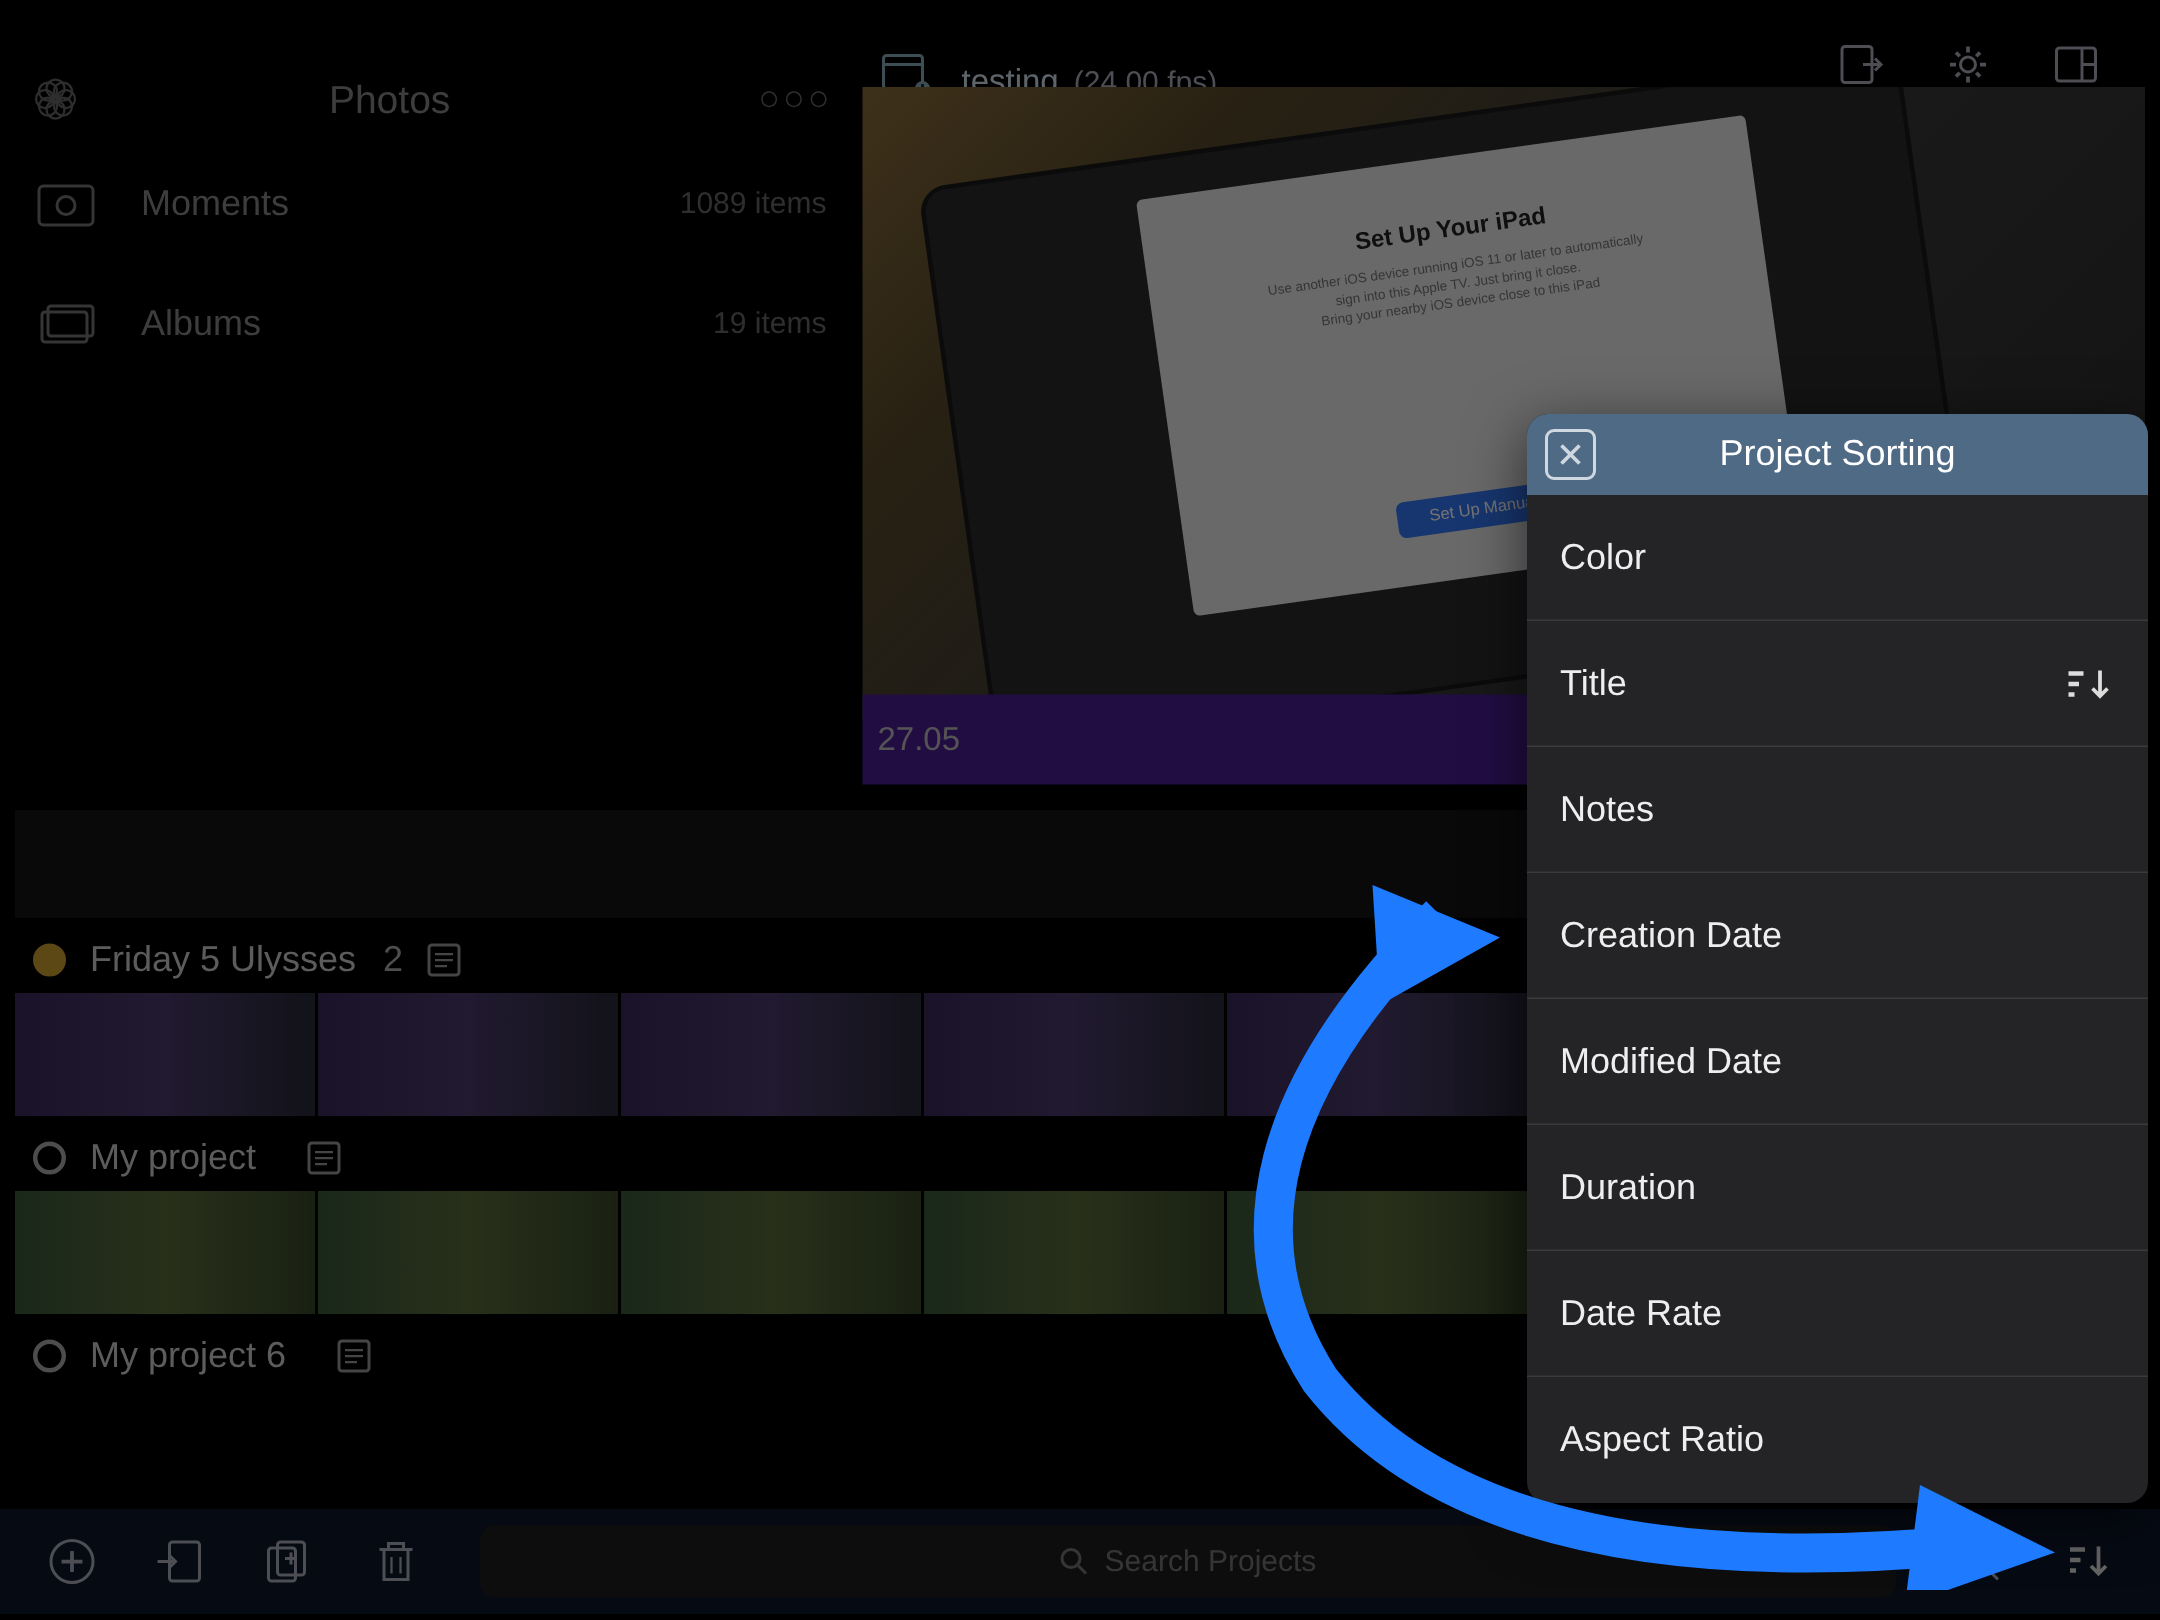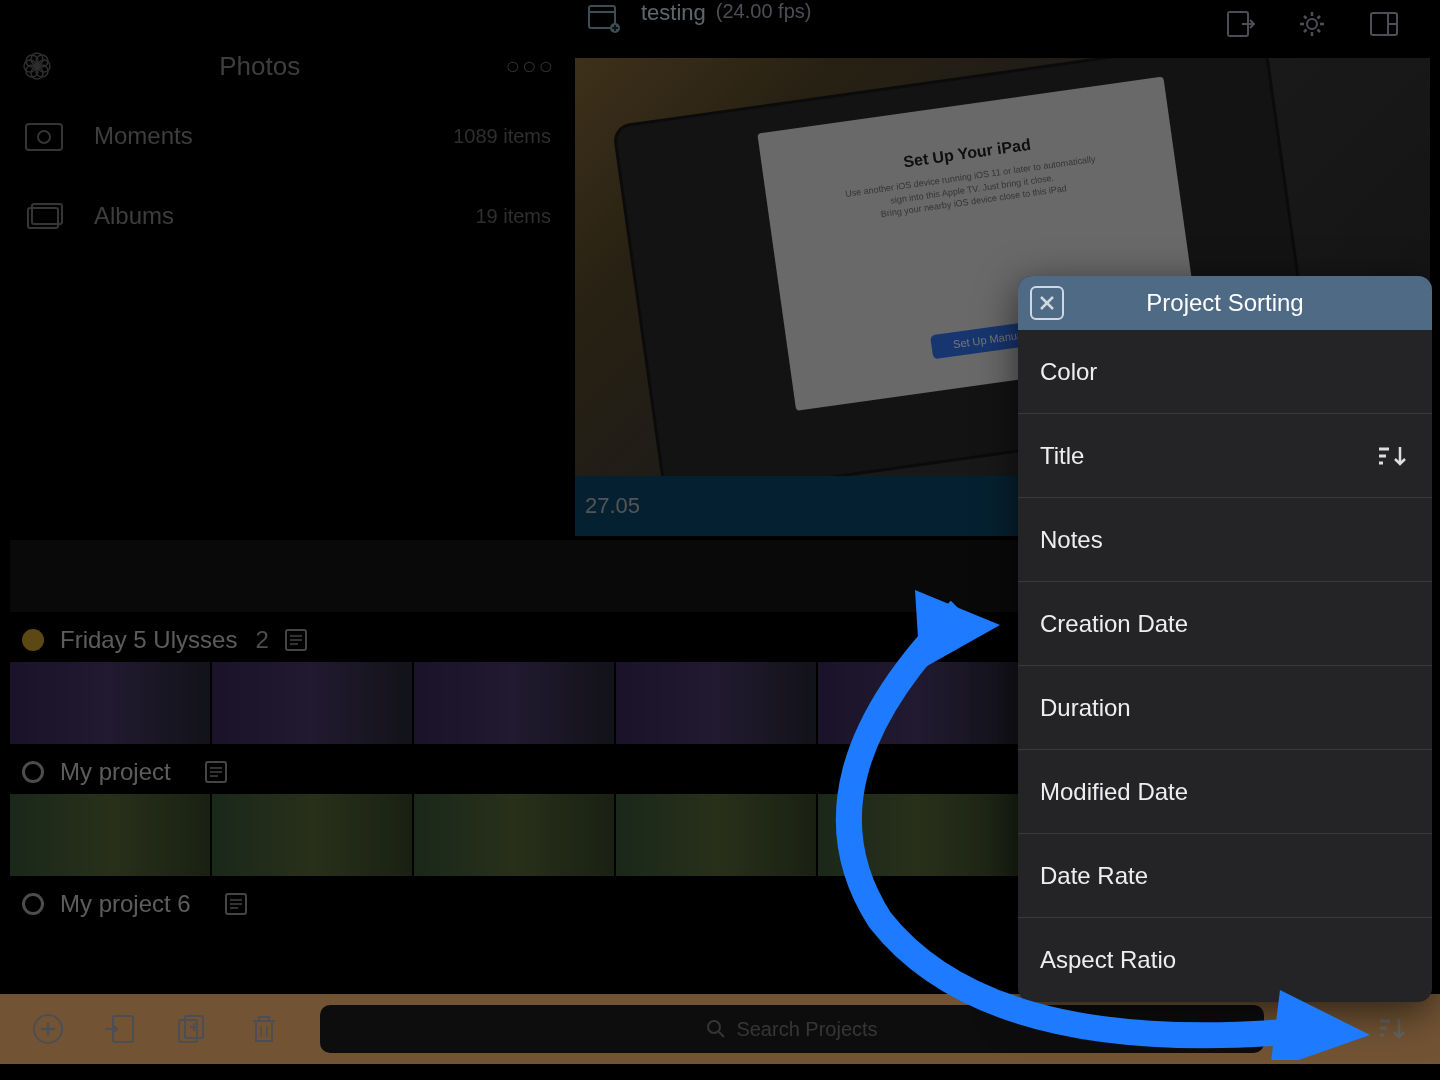--- a/index.html
+++ b/index.html
@@ -11,32 +11,32 @@
 .photos-icon { width: 34px; height: 34px; margin-right: 20px; }
 .sidebar-title { flex: 1; text-align: center; font-size: 26px; color: #888; margin-left: -60px; }
 .sidebar-more { color: #666; font-size: 24px; letter-spacing: 2px; }
 .sidebar-item { display: flex; align-items: center; height: 80px; padding: 0 24px; color: #888; }
 .sidebar-item-icon { width: 40px; height: 32px; margin-right: 30px; }
 .sidebar-item-label { flex: 1; font-size: 24px; }
 .sidebar-item-count { font-size: 20px; color: #666; }
 
 
 .preview-panel { position: absolute; left: 575px; top: 0; right: 10px; height: 540px; }
-.preview-header { display: flex; align-items: flex-start; height: 67px; padding: 0 10px; color: #d0e0ea; }
+.preview-header { display: flex; align-items: flex-end; height: 67px; padding: 0 10px; color: #d0e0ea; }
 .preview-title { font-size: 22px; margin-left: 20px; }
 .preview-fps { margin-left: 10px; font-size: 20px; color: #aab; }
 .preview-header-spacer { flex: 1; }
 .preview-header-btn { width: 48px; height: 48px; display: flex; align-items: center; justify-content: center; margin: 0 12px; }
 .preview-image { position: absolute; left: 0; top: 58px; right: 0; height: 422px; background: linear-gradient(135deg, #8a6d3b 0%, #5a4a2b 20%, #3a3a3a 50%, #2a2a2a 100%); overflow: hidden; }
 .ipad-mock { position: absolute; left: 60px; top: 20px; width: 660px; height: 380px; background: #2a2a2e; border-radius: 18px; transform: rotate(-8deg); border: 3px solid #1a1a1a; }
 .ipad-screen { position: absolute; left: 140px; top: 25px; width: 410px; height: 280px; background: #e8e8ec; border-radius: 4px; transform: rotate(0deg); padding: 40px 50px; text-align: center; }
 .ipad-screen h3 { color: #222; font-size: 16px; margin-bottom: 8px; }
 .ipad-screen p { color: #777; font-size: 9px; line-height: 1.4; }
 .ipad-screen .blue-btn { display: inline-block; margin-top: 120px; background: #3478f6; color: #fff; padding: 6px 22px; font-size: 11px; border-radius: 5px; }
-.preview-controls { position: absolute; bottom: 4px; left: 0; right: 0; height: 60px; display: flex; align-items: center; padding: 0 10px; background: #0c4a6e; }
+.preview-controls { position: absolute; bottom: 17px; left: 0; right: 0; height: 60px; display: flex; align-items: center; padding: 0 10px; background: #4c1d95; }
 .preview-time { font-size: 22px; color: #bbb; }
 .preview-controls-spacer { flex: 1; }
 .preview-ctrl-btn { width: 48px; height: 48px; display: flex; align-items: center; justify-content: center; margin: 0 12px; }
 
 
 .projects { position: absolute; left: 10px; top: 540px; right: 10px; bottom: 70px; overflow: hidden; }
 .project-row { margin-bottom: 6px; }
 .project-header { display: flex; align-items: center; padding: 8px 12px; font-size: 24px; color: #ccc; }
 .radio { width: 22px; height: 22px; border-radius: 50%; border: 3px solid #888; margin-right: 16px; }
 .radio.filled { background: #c9a030; border-color: #c9a030; }
@@ -45,21 +45,21 @@
 .project-count { color: #aaa; }
 .notes-icon { margin-left: 14px; }
 .project-header-spacer { flex: 1; }
 .duration { color: #aaa; font-size: 20px; }
 .thumbs { display: flex; height: 82px; gap: 2px; }
 .thumb { width: 200px; height: 82px; background: linear-gradient(90deg, #3a2a5a, #4a3a6a, #2a2a3a); }
 .thumb.b { background: linear-gradient(90deg, #3a5a3a, #5a6a3a, #3a4a2a); }
 .blank-bar { height: 72px; background: #141414; margin-bottom: 6px; }
 
 
-.toolbar { position: absolute; left: 0; bottom: 16px; right: 0; height: 70px; display: flex; align-items: center; padding: 0 12px; background: #fdba74; }
+.toolbar { position: absolute; left: 0; bottom: 4px; right: 0; height: 70px; display: flex; align-items: center; padding: 0 12px; background: #0f172a; }
 .tb-btn { width: 52px; height: 52px; display: flex; align-items: center; justify-content: center; margin: 0 10px; color: #aab; }
 .search-bar { flex: 1; height: 48px; background: #1e1e20; border-radius: 10px; margin: 0 20px; display: flex; align-items: center; justify-content: center; color: #777; font-size: 20px; }
 .search-bar span { margin-left: 10px; }
 
 
 .dim-overlay { position: absolute; inset: 0; background: rgba(0,0,0,0.55); pointer-events: none; }
 
 
 .popover { position: absolute; right: 8px; top: 276px; width: 414px; background: #242426; border-radius: 14px; box-shadow: 0 10px 40px rgba(0,0,0,0.6); overflow: hidden; z-index: 10; }
 .popover-header { display: flex; align-items: center; height: 54px; background: #4e6a85; padding: 0 12px; justify-content: center; }
@@ -330,24 +330,24 @@
         </svg>
     </span>
   </div>
   <div class="popover-item">
       <span>Notes</span>
     </div>
   <div class="popover-item">
       <span>Creation Date</span>
     </div>
   <div class="popover-item">
+      <span>Modified Date</span>
+    </div>
+  <div class="popover-item">
       <span>Duration</span>
-    </div>
-  <div class="popover-item">
-      <span>Modified Date</span>
     </div>
   <div class="popover-item">
       <span>Date Rate</span>
     </div>
   <div class="popover-item">
       <span>Aspect Ratio</span>
     </div>
 </div>
 
 <svg class="arrow-svg" style="left:760px; top:560px;" width="640" height="500" viewBox="0 0 640 500">

